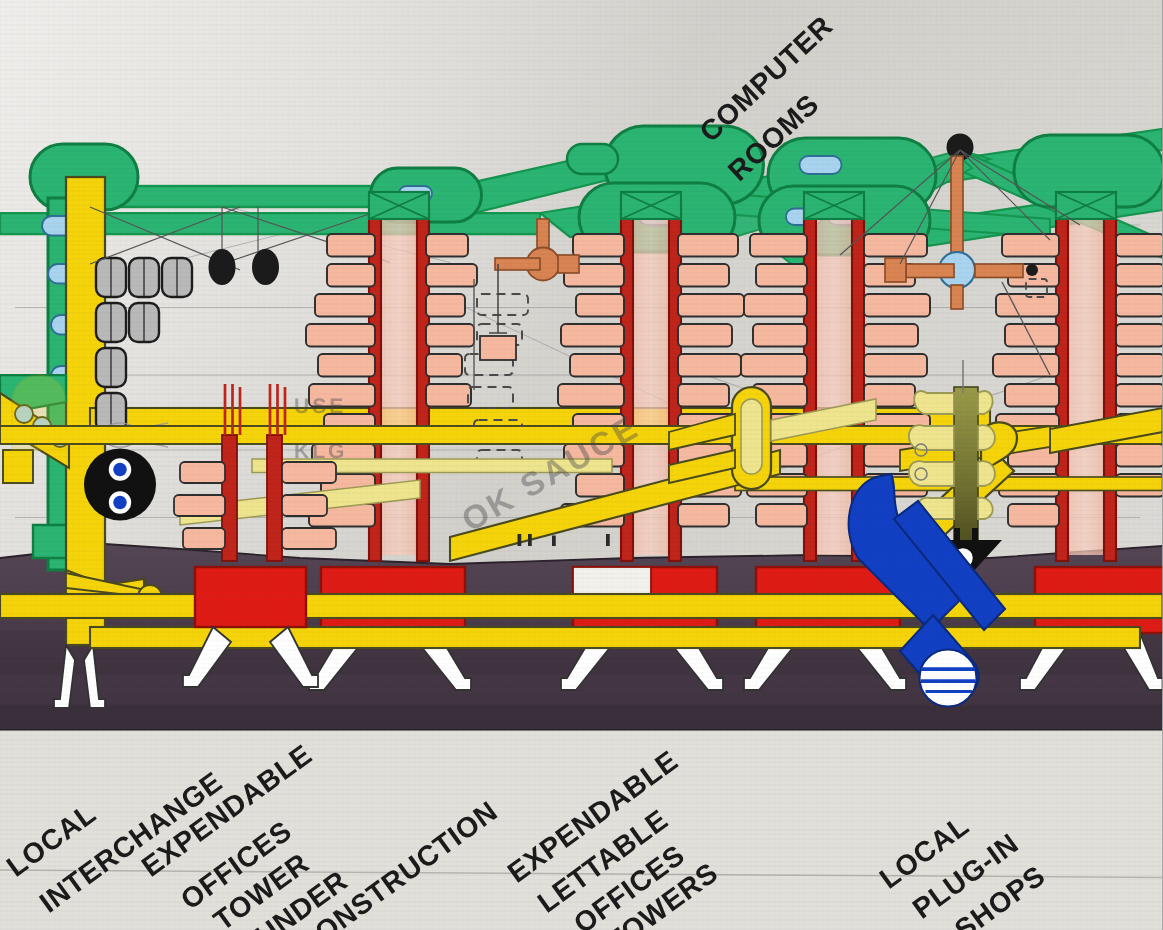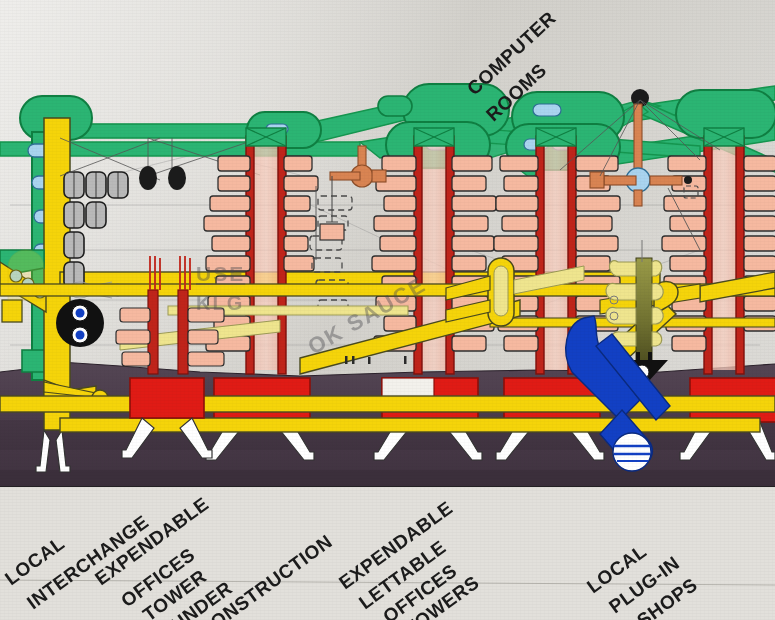--- a/index.html
+++ b/index.html
@@ -459,22 +459,22 @@
         <rect x="404" y="356" width="2.5" height="8"></rect>
     </g>
 
     <line x1="0" y1="487" x2="775" y2="487" stroke="#1d1d1d" stroke-width="1.6"></line>
     <rect x="0" y="487" width="775" height="133" fill="#e2e0db"></rect>
     <line x1="0" y1="580" x2="775" y2="585" stroke="#b6b4ae" stroke-width="1"></line>
   </svg>
 
   <div class="grain"></div>
 
-  <div class="ghost" style="left:196px;top:262px;font-size:21px;text-decoration:underline;">USE</div>
-  <div class="ghost" style="left:196px;top:292px;font-size:20px;text-align:right;">KLG</div>
+  <div class="ghost" style="left:196px;top:262px;font-size:14px;">USE</div>
+  <div class="ghost" style="left:196px;top:292px;font-size:14px;text-align:right;">KLG</div>
   <div class="ghost" style="left:310px;top:336px;font-size:22px;transform:rotate(-30deg);transform-origin:left center;">OK SAUCE</div>
 
   <div class="cap" style="left:478px;top:78px;font-size:19px;transform:rotate(-43deg);">COMPUTER</div>
   <div class="cap" style="left:497px;top:104px;font-size:19px;transform:rotate(-43deg);">ROOMS</div>
 
   <div>
     <div class="cap" style="left:14px;top:568px;font-size:19px;transform:rotate(-36deg);">LOCAL</div>
     <div class="cap" style="left:36px;top:592px;font-size:19px;transform:rotate(-36deg);">INTERCHANGE</div>
   </div>
 

